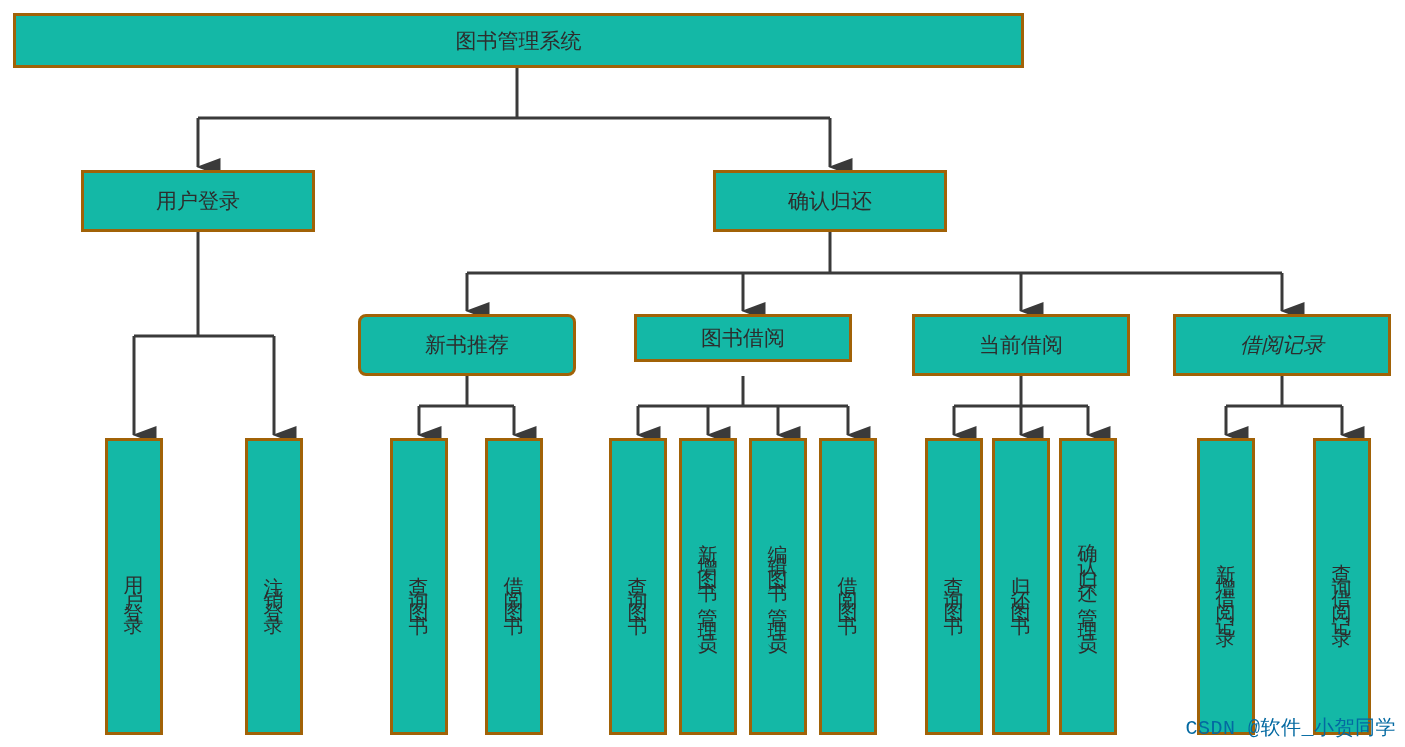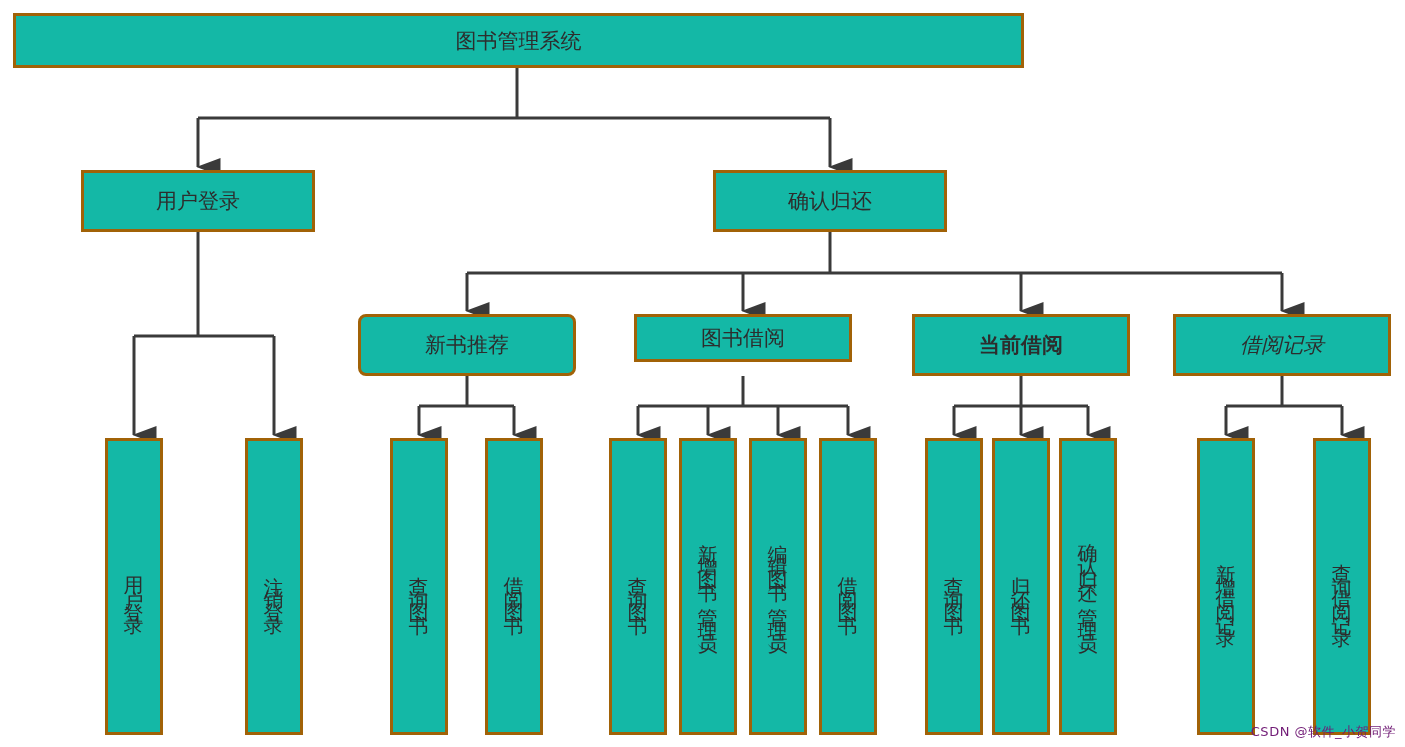--- a/index.html
+++ b/index.html
@@ -35,24 +35,25 @@
     text-orientation: mixed;
     font-size: 20px;
     letter-spacing: 13px;
     white-space: normal;
     line-height: 1;
   }
   .watermark {
     position: absolute;
     right: 9px;
     bottom: 6px;
-    font-size: 13px;
-    color: #701a75;
+    font-size: 20px;
+    color: #0369a1;
     letter-spacing: 0.5px;
     z-index: 5;
+    font-family: Liberation Mono, monospace;
   }
 </style>
 </head>
 <body>
 
 <div class="stage">
 
   <svg class="wires" width="1405" height="747" viewBox="0 0 1405 747" fill="none" stroke="#3a3a3a" stroke-width="3">
     <defs>
       <marker id="ah" viewBox="0 0 6 8" refX="3" refY="7.5" markerWidth="6" markerHeight="8" orient="auto">
@@ -101,21 +102,21 @@
     <line x1="1342" y1="406" x2="1342" y2="435" marker-end="url(#ah)"></line>
   </svg>
 
   <div class="node" style="left:13px; top:13px; width:1011px; height:55px;">图书管理系统</div>
 
   <div class="node" style="left:81px; top:170px; width:234px; height:62px;">用户登录</div>
   <div class="node" style="left:713px; top:170px; width:234px; height:62px;">确认归还</div>
 
   <div class="node" style="left:358px; top:314px; width:218px; height:62px;border-radius:8px;">新书推荐</div>
   <div class="node" style="left:634px; top:314px; width:218px; height:48px;">图书借阅</div>
-  <div class="node" style="left:912px; top:314px; width:218px; height:62px;font-weight:bold;">当前借阅</div>
+  <div class="node" style="left:912px; top:314px; width:218px; height:62px;">当前借阅</div>
   <div class="node" style="left:1173px; top:314px; width:218px; height:62px;font-style:italic;">借阅记录</div>
 
   <div class="node v" style="left:105px; top:438px; width:58px; height:297px;">用户登录</div>
   <div class="node v" style="left:245px; top:438px; width:58px; height:297px;">注销登录</div>
 
   <div class="node v" style="left:390px; top:438px; width:58px; height:297px;">查询图书</div>
   <div class="node v" style="left:485px; top:438px; width:58px; height:297px;">借阅图书</div>
 
   <div class="node v" style="left:609px; top:438px; width:58px; height:297px;">查询图书</div>
   <div class="node v" style="left:679px; top:438px; width:58px; height:297px;">新增图书（管理员）</div>

